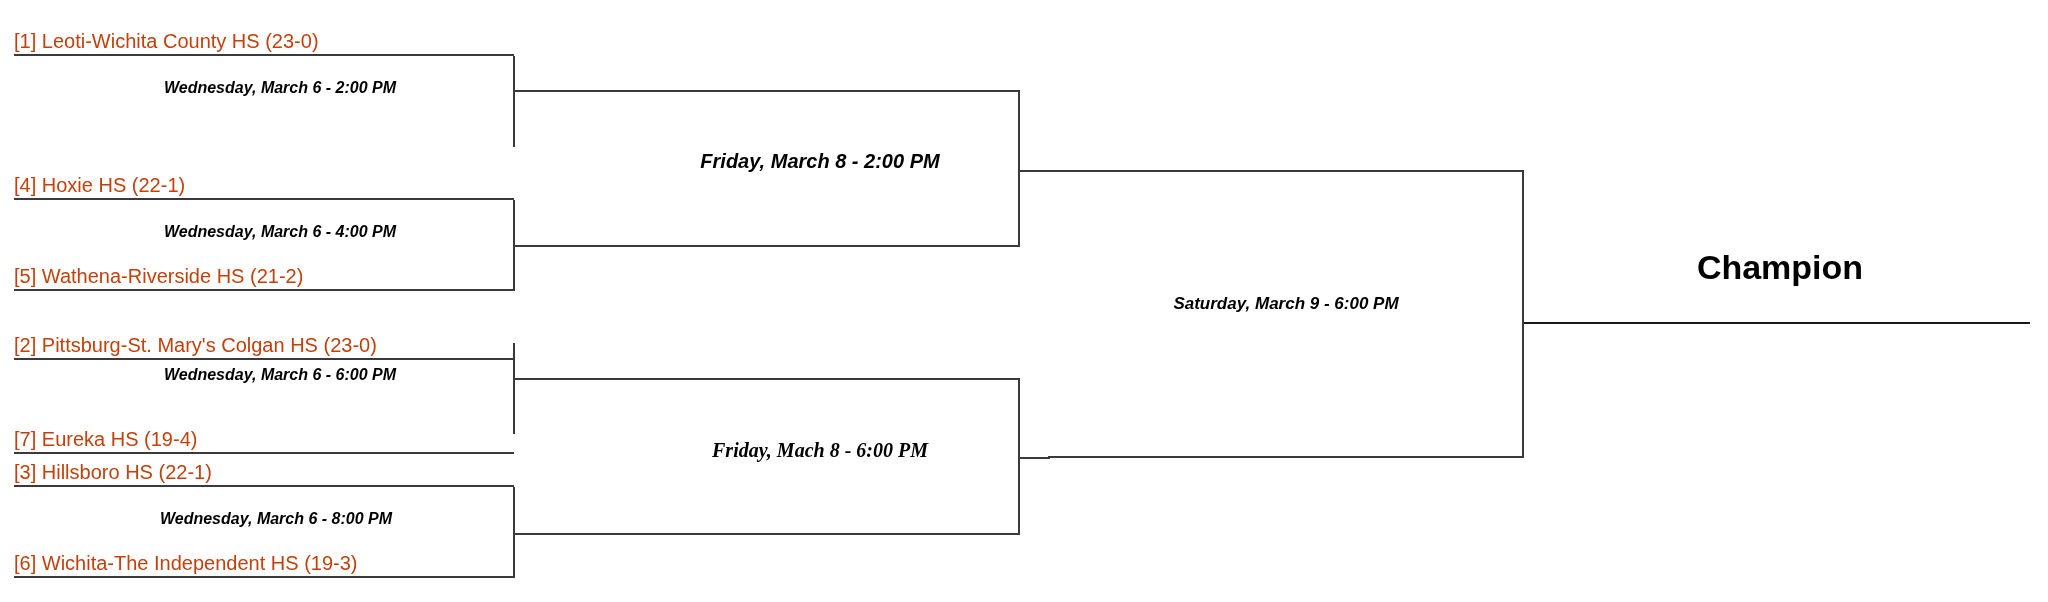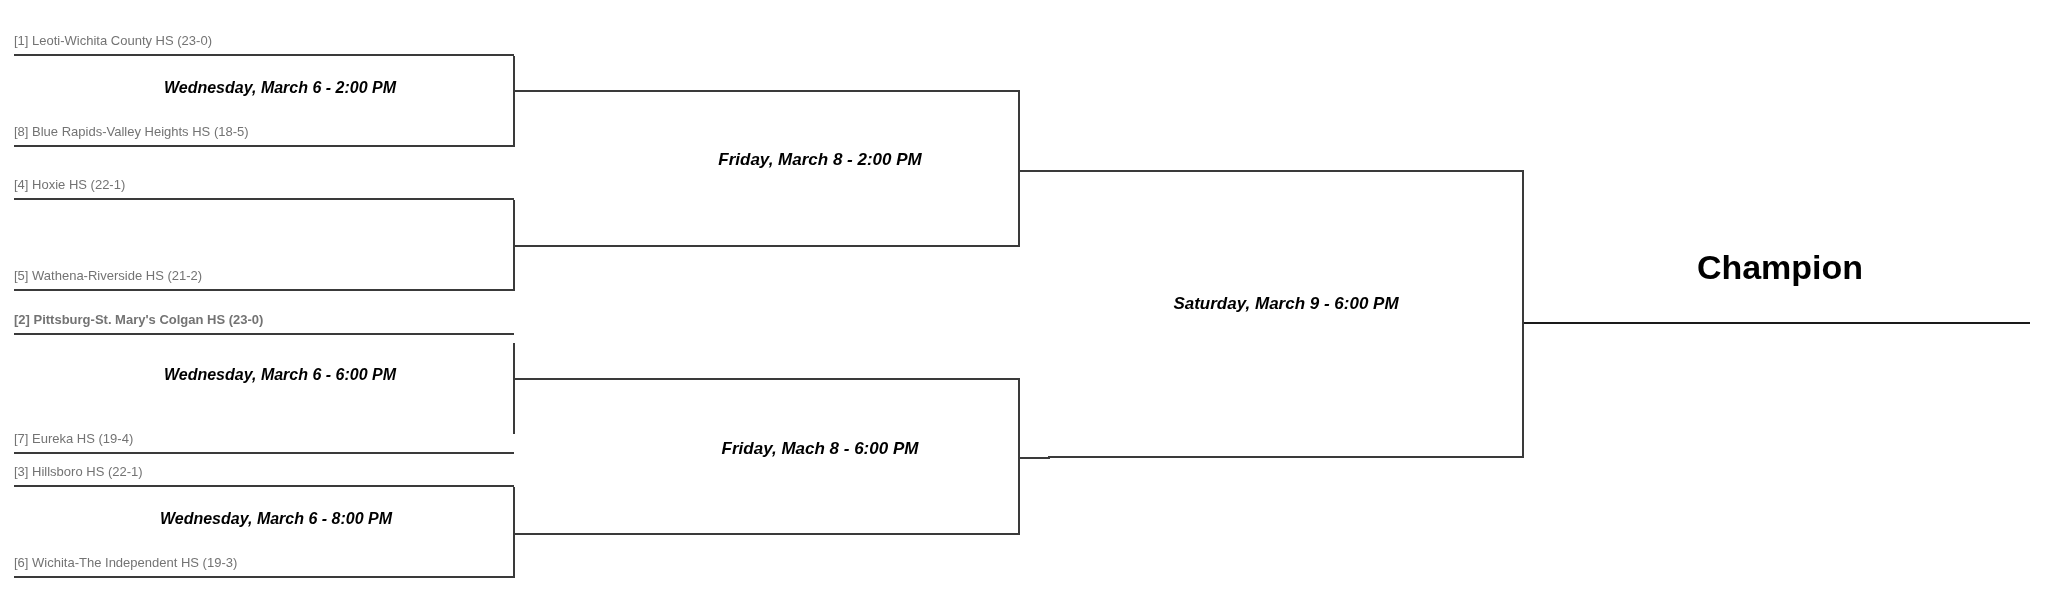--- a/index.html
+++ b/index.html
@@ -23,23 +23,23 @@
     width: 500px;
     height: 30px;
     border-bottom: 2px solid #3a3a3a;
     box-sizing: border-box;
     white-space: nowrap;
   }
   .team-label {
     position: absolute;
     left: 0;
     bottom: 3px;
-    font-size: 13px;
+    font-size: 20px;
     line-height: 20px;
-    color: #737373;
+    color: #c2410c;
   }
 
   
   .matchbox {
     position: absolute;
     box-sizing: border-box;
     border-top: 2px solid #3a3a3a;
     border-right: 2px solid #3a3a3a;
     border-bottom: 2px solid #3a3a3a;
     border-left: none;
@@ -60,21 +60,21 @@
   
   .game-label {
     position: absolute;
     font-style: italic;
     font-weight: bold;
     color: #000000;
     white-space: nowrap;
     text-align: center;
   }
   .game-label.r1 { font-size: 16px; }
-  .game-label.r2 { font-size: 17px; }
+  .game-label.r2 { font-size: 20px; }
   .game-label.r3 { font-size: 17px; }
 
   
   .champion-title {
     position: absolute;
     font-size: 34px;
     font-weight: bold;
     color: #000000;
     white-space: nowrap;
     text-align: center;
@@ -86,64 +86,62 @@
   }
 </style>
 </head>
 <body>
 
 <div id="bracket">
 
   <div class="team" style="top:26px;">
     <span class="team-label">[1] Leoti-Wichita County HS (23-0)</span>
   </div>
-  <div class="team" style="top:117px;">
-    <span class="team-label">[8] Blue Rapids-Valley Heights HS (18-5)</span>
-  </div>
 
   <div class="team" style="top:170px;">
     <span class="team-label">[4] Hoxie HS (22-1)</span>
   </div>
   <div class="team" style="top:261px;">
     <span class="team-label">[5] Wathena-Riverside HS (21-2)</span>
   </div>
 
-  <div class="team" style="top:305px;font-weight:bold;">
+  <div class="team" style="top:330px;">
     <span class="team-label">[2] Pittsburg-St. Mary's Colgan HS (23-0)</span>
   </div>
   <div class="team" style="top:424px;">
     <span class="team-label">[7] Eureka HS (19-4)</span>
   </div>
 
   <div class="team" style="top:457px;">
     <span class="team-label">[3] Hillsboro HS (22-1)</span>
   </div>
   <div class="team" style="top:548px;">
     <span class="team-label">[6] Wichita-The Independent HS (19-3)</span>
   </div>
 
   <div class="matchbox r1" style="left:14px; top:56px; width:501px; height:91px;"></div>
   <div class="matchbox r1" style="left:14px; top:200px; width:501px; height:91px;"></div>
   <div class="matchbox r1" style="left:14px; top:343px; width:501px; height:91px;"></div>
   <div class="matchbox r1" style="left:14px; top:487px; width:501px; height:91px;"></div>
 
   <div class="game-label r1" style="left:110px; top:79px; width:340px;">Wednesday, March 6 - 2:00 PM</div>
+  <div class="game-label r1" style="left:110px; top:223px; width:340px;">Wednesday, March 6 - 4:00 PM</div>
   <div class="game-label r1" style="left:110px; top:366px; width:340px;">Wednesday, March 6 - 6:00 PM</div>
   <div class="game-label r1" style="left:106px; top:510px; width:340px;">Wednesday, March 6 - 8:00 PM</div>
 
   <div class="connector" style="left:515px; top:90px;  width:105px;"></div>
   <div class="connector" style="left:515px; top:245px; width:105px;"></div>
   <div class="connector" style="left:515px; top:378px; width:105px;"></div>
   <div class="connector" style="left:515px; top:533px; width:105px;"></div>
 
   <div class="matchbox" style="left:618px; top:90px; width:402px; height:157px;"></div>
   <div class="matchbox" style="left:618px; top:378px; width:402px; height:157px;"></div>
 
   <div class="game-label r2" style="left:620px; top:150px; width:400px;">Friday, March 8 - 2:00 PM</div>
-  <div class="game-label r2" style="left:620px; top:439px; width:400px;">Friday, Mach 8 - 6:00 PM</div>
+  <div class="game-label r2" style="left:620px; top:439px; width:400px;font-family:Liberation Serif, serif;">Friday, Mach 8 - 6:00 PM</div>
 
   <div class="connector" style="left:1020px; top:170px; width:30px;"></div>
   <div class="connector" style="left:1020px; top:457px; width:30px;"></div>
 
   <div class="matchbox" style="left:1048px; top:170px; width:476px; height:288px;"></div>
 
   <div class="game-label r3" style="left:1050px; top:294px; width:472px;">Saturday, March 9 - 6:00 PM</div>
 
   <div class="champion-title" style="left:1540px; top:248px; width:480px;">Champion</div>
   <div class="champion-line" style="left:1524px; top:322px; width:506px;"></div>

